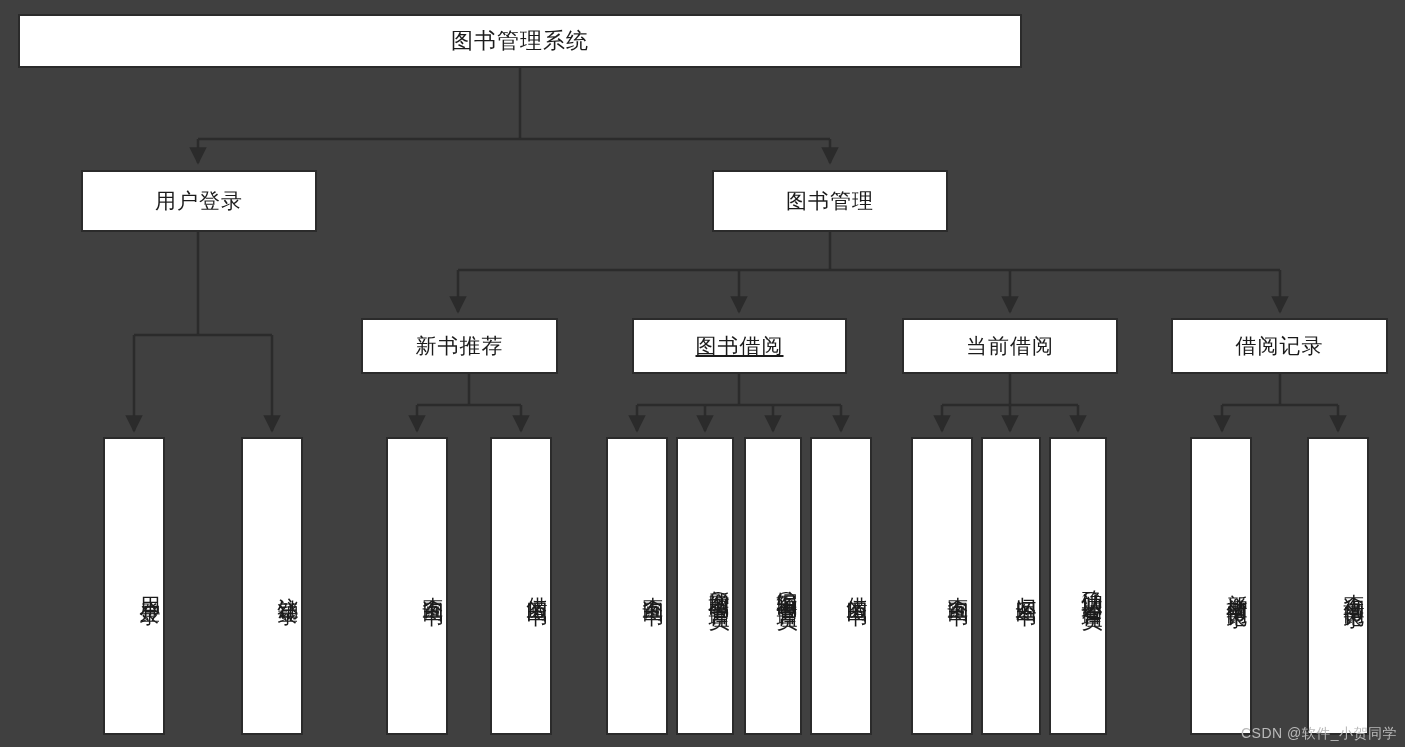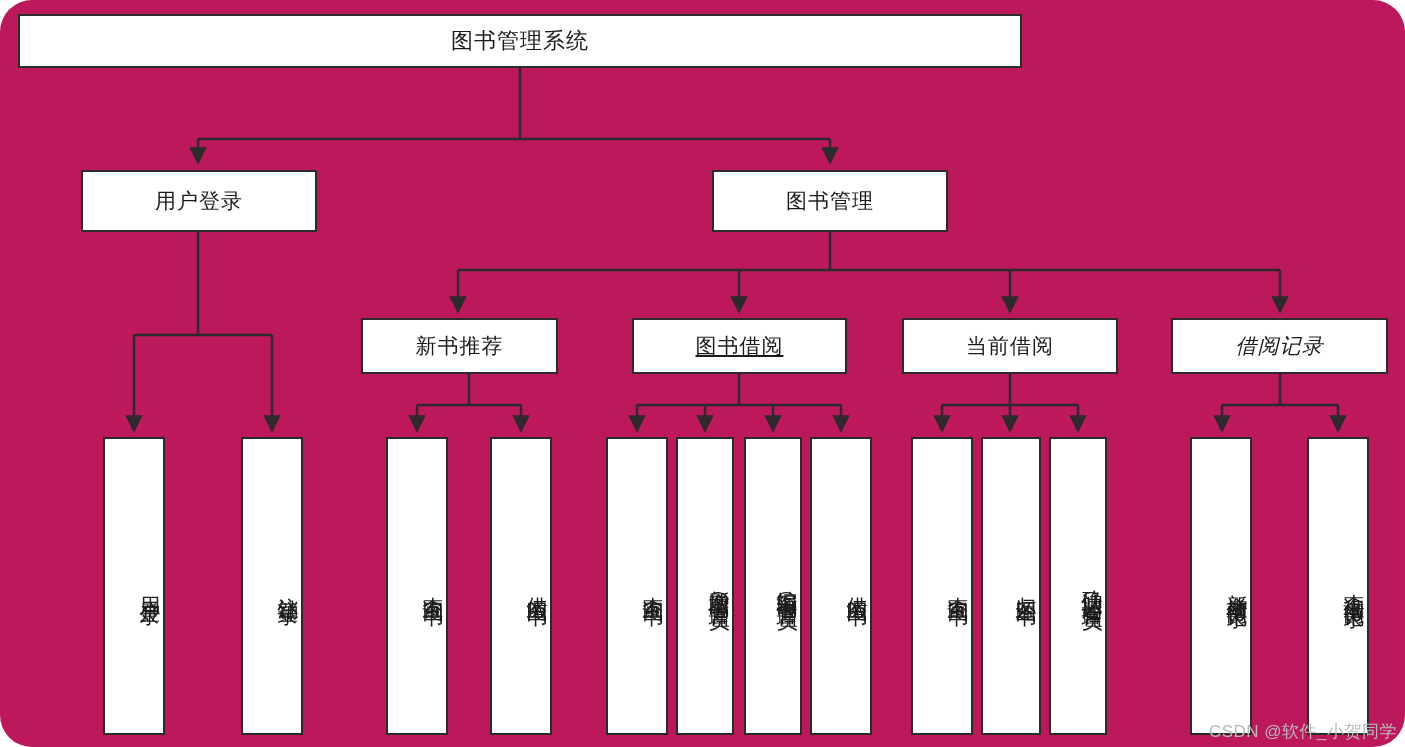--- a/index.html
+++ b/index.html
@@ -5,23 +5,22 @@
   * { box-sizing: border-box; }
   html, body {
     margin: 0; padding: 0;
     background: #ffffff;
     font-family: "Liberation Sans", "DejaVu Sans", sans-serif;
   }
   #canvas {
     position: relative;
     width: 1405px;
     height: 747px;
-    background: #be185d;
+    background: #404040;
     overflow: hidden;
-    border-radius: 32px;
   }
   svg.wires {
     position: absolute;
     left: 0; top: 0;
     width: 1405px; height: 747px;
     pointer-events: none;
   }
   .node {
     position: absolute;
     border: 2px solid #2b2b2b;
@@ -51,21 +50,21 @@
   .node.vert.topalign {
     align-items: flex-start;
   }
   .node.root {
     font-size: 22px;
   }
   #watermark {
     position: absolute;
     right: 8px;
     bottom: 4px;
-    font-size: 17px;
+    font-size: 14px;
     color: #b9b9b9;
     letter-spacing: 0.5px;
     white-space: nowrap;
     user-select: none;
   }
 </style>
 </head>
 <body>
 
 <div id="canvas">
@@ -133,21 +132,21 @@
 
   <div class="node horiz" style="left:361px; top:318px; width:197px; height:56px;">
     <span>新书推荐</span>
   </div>
   <div class="node horiz" style="left:632px; top:318px; width:215px; height:56px;text-decoration:underline;">
     <span>图书借阅</span>
   </div>
   <div class="node horiz" style="left:902px; top:318px; width:216px; height:56px;">
     <span>当前借阅</span>
   </div>
-  <div class="node horiz" style="left:1171px; top:318px; width:217px; height:56px;font-style:italic;">
+  <div class="node horiz" style="left:1171px; top:318px; width:217px; height:56px;">
     <span>借阅记录</span>
   </div>
 
   <div class="node vert" style="left:103px; top:437px; width:62px; height:298px;">
     <span>用户登录</span>
   </div>
   <div class="node vert" style="left:241px; top:437px; width:62px; height:298px;">
     <span>注销登录</span>
   </div>
 

